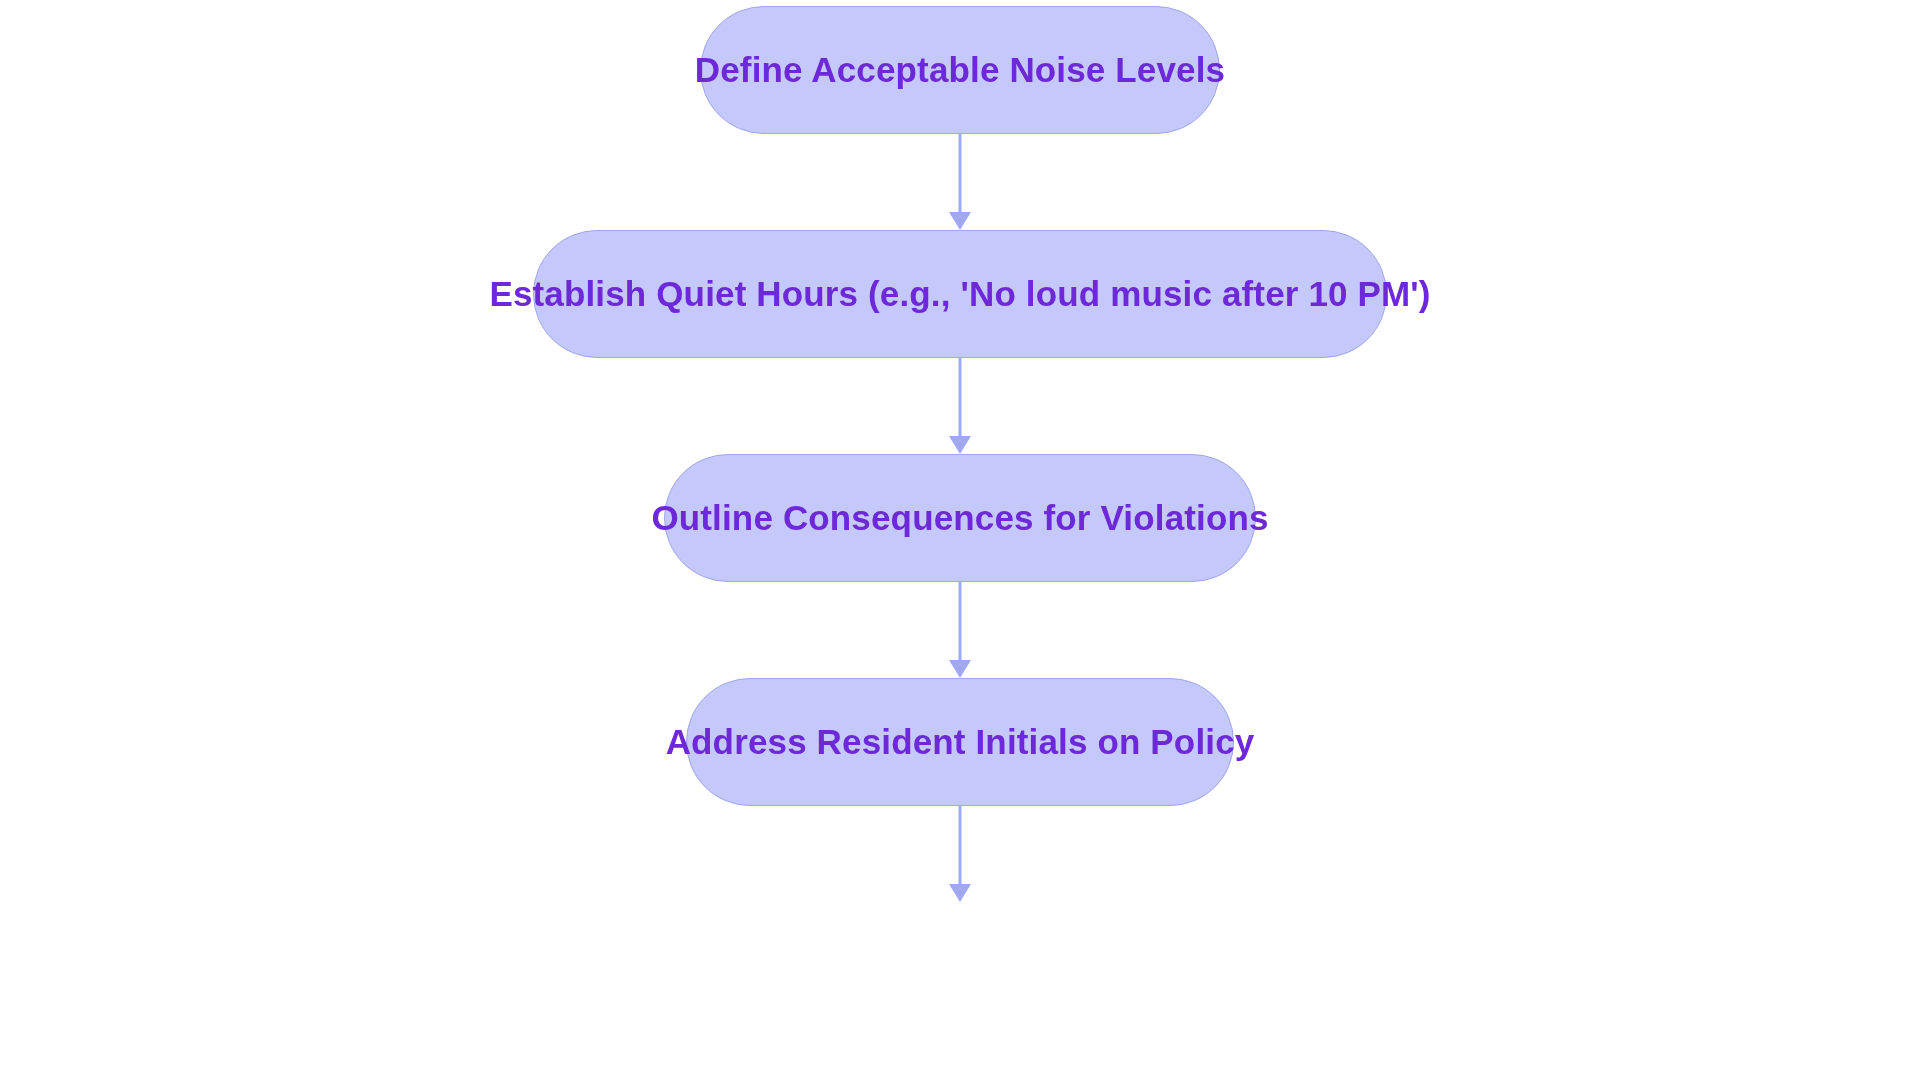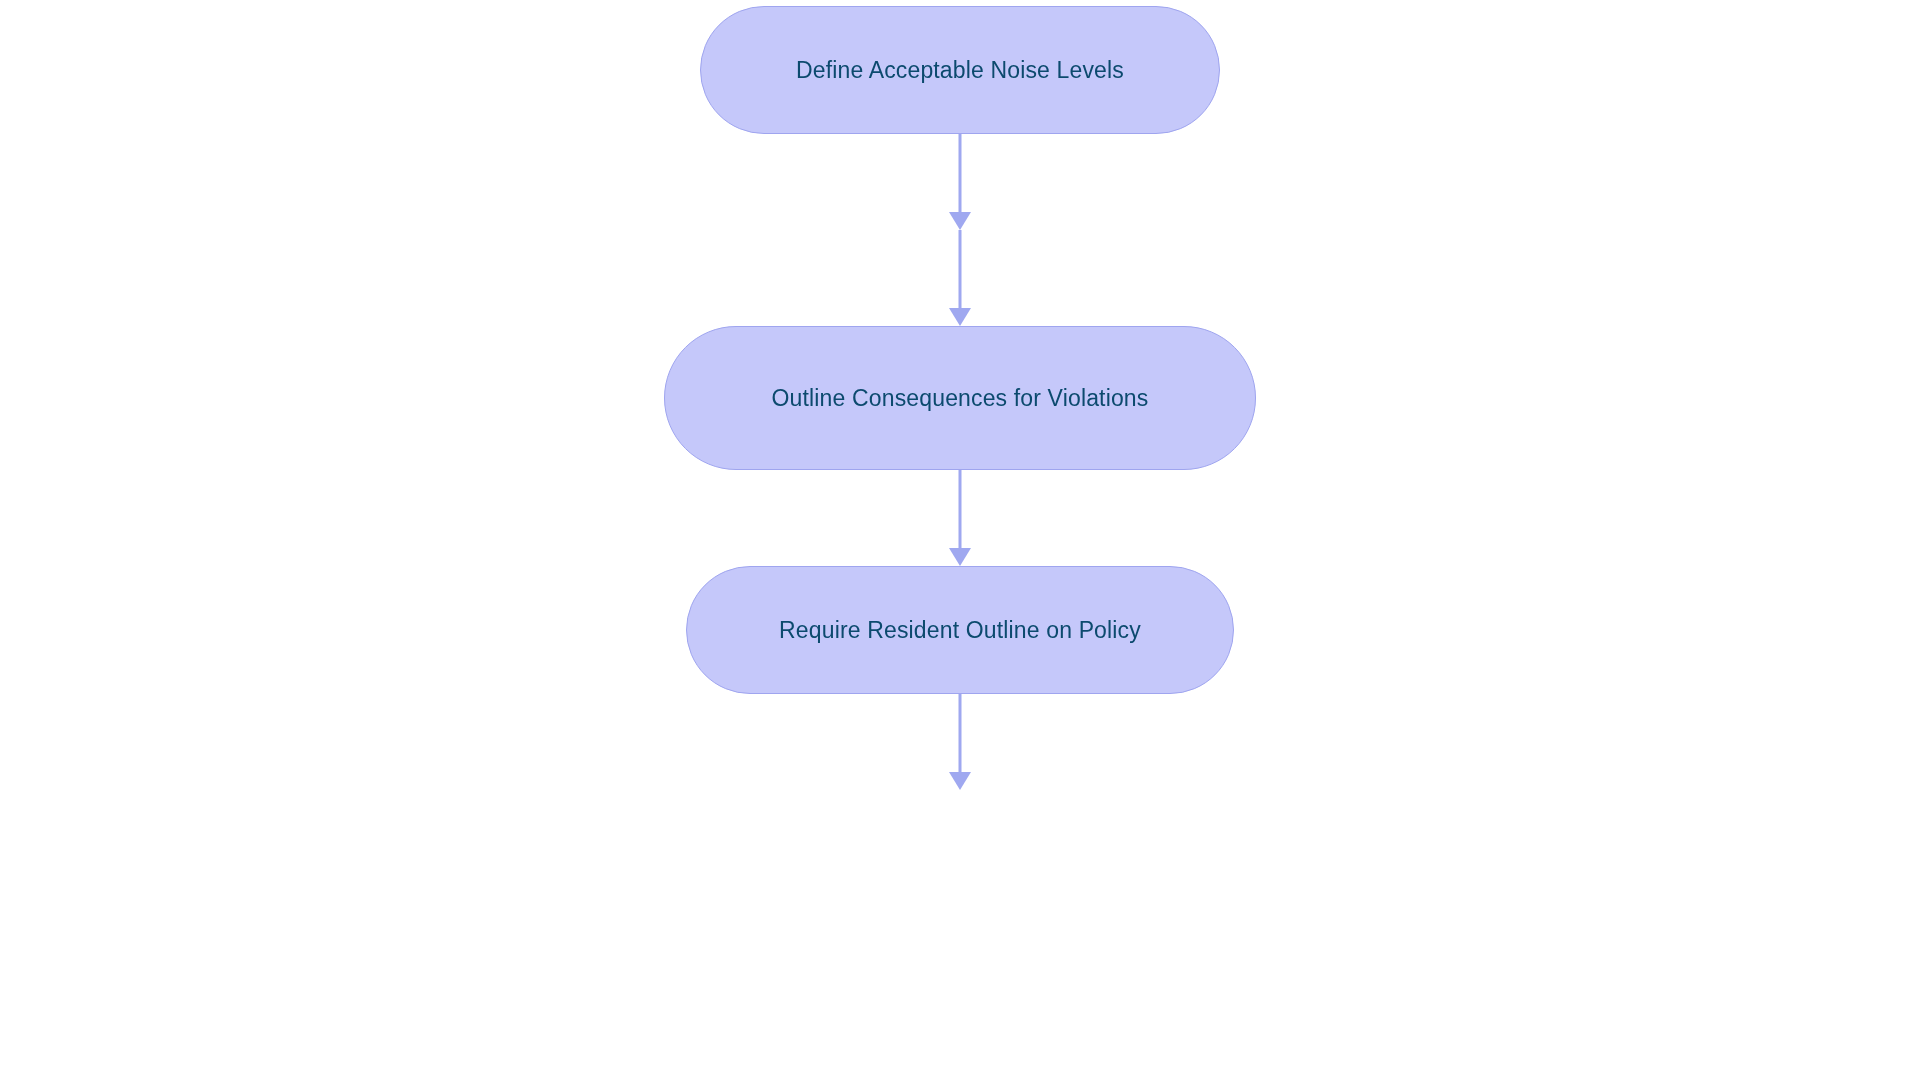--- a/index.html
+++ b/index.html
@@ -42,32 +42,32 @@
     background: #c5c8fa;
     border: 1.6px solid #9fa5ef;
     border-radius: 80px;
     color: #3322dd;
     text-align: center;
     white-space: nowrap;
     letter-spacing: 0.1px;
   }
 
   .node-label {
-    color: #0c4a6e;
-    font-size: 23px;
-    font-weight: 400;
+    color: #6d28d9;
+    font-size: 35px;
+    font-weight: 700;
     line-height: 1.15;
     letter-spacing: 0.15px;
     padding: 0 10px;
   }
 
   
   .node.n1 { width: 520px; height: 128px; margin-top: 6px; }
   .node.n2 { width: 854px; height: 128px; }
-  .node.n3 { width: 592px; height: 144px; text-align: right; }
+  .node.n3 { width: 592px; height: 128px; text-align: right; }
   .node.n4 { width: 548px; height: 128px; }
   .node.n5 { width: 712px; height: 128px; }
 
   
   .connector {
     position: relative;
     width: 26px;
     display: flex;
     align-items: flex-start;
     justify-content: center;
@@ -114,37 +114,40 @@
 
     <div class="node n1">
       <span class="node-label">Define Acceptable Noise Levels</span>
     </div>
 
     <div class="connector c1">
       <div class="conn-line"></div>
       <div class="conn-head"></div>
     </div>
 
+    <div class="node n2">
+      <span class="node-label">Establish Quiet Hours (e.g., 'No loud music after 10 PM')</span>
+    </div>
 
     <div class="connector c2">
       <div class="conn-line"></div>
       <div class="conn-head"></div>
     </div>
 
     <div class="node n3">
       <span class="node-label">Outline Consequences for Violations</span>
     </div>
 
     <div class="connector c3">
       <div class="conn-line"></div>
       <div class="conn-head"></div>
     </div>
 
     <div class="node n4">
-      <span class="node-label">Require Resident Outline on Policy</span>
+      <span class="node-label">Address Resident Initials on Policy</span>
     </div>
 
     <div class="connector c4">
       <div class="conn-line"></div>
       <div class="conn-head"></div>
     </div>
 
 
   </div>
 </div>

